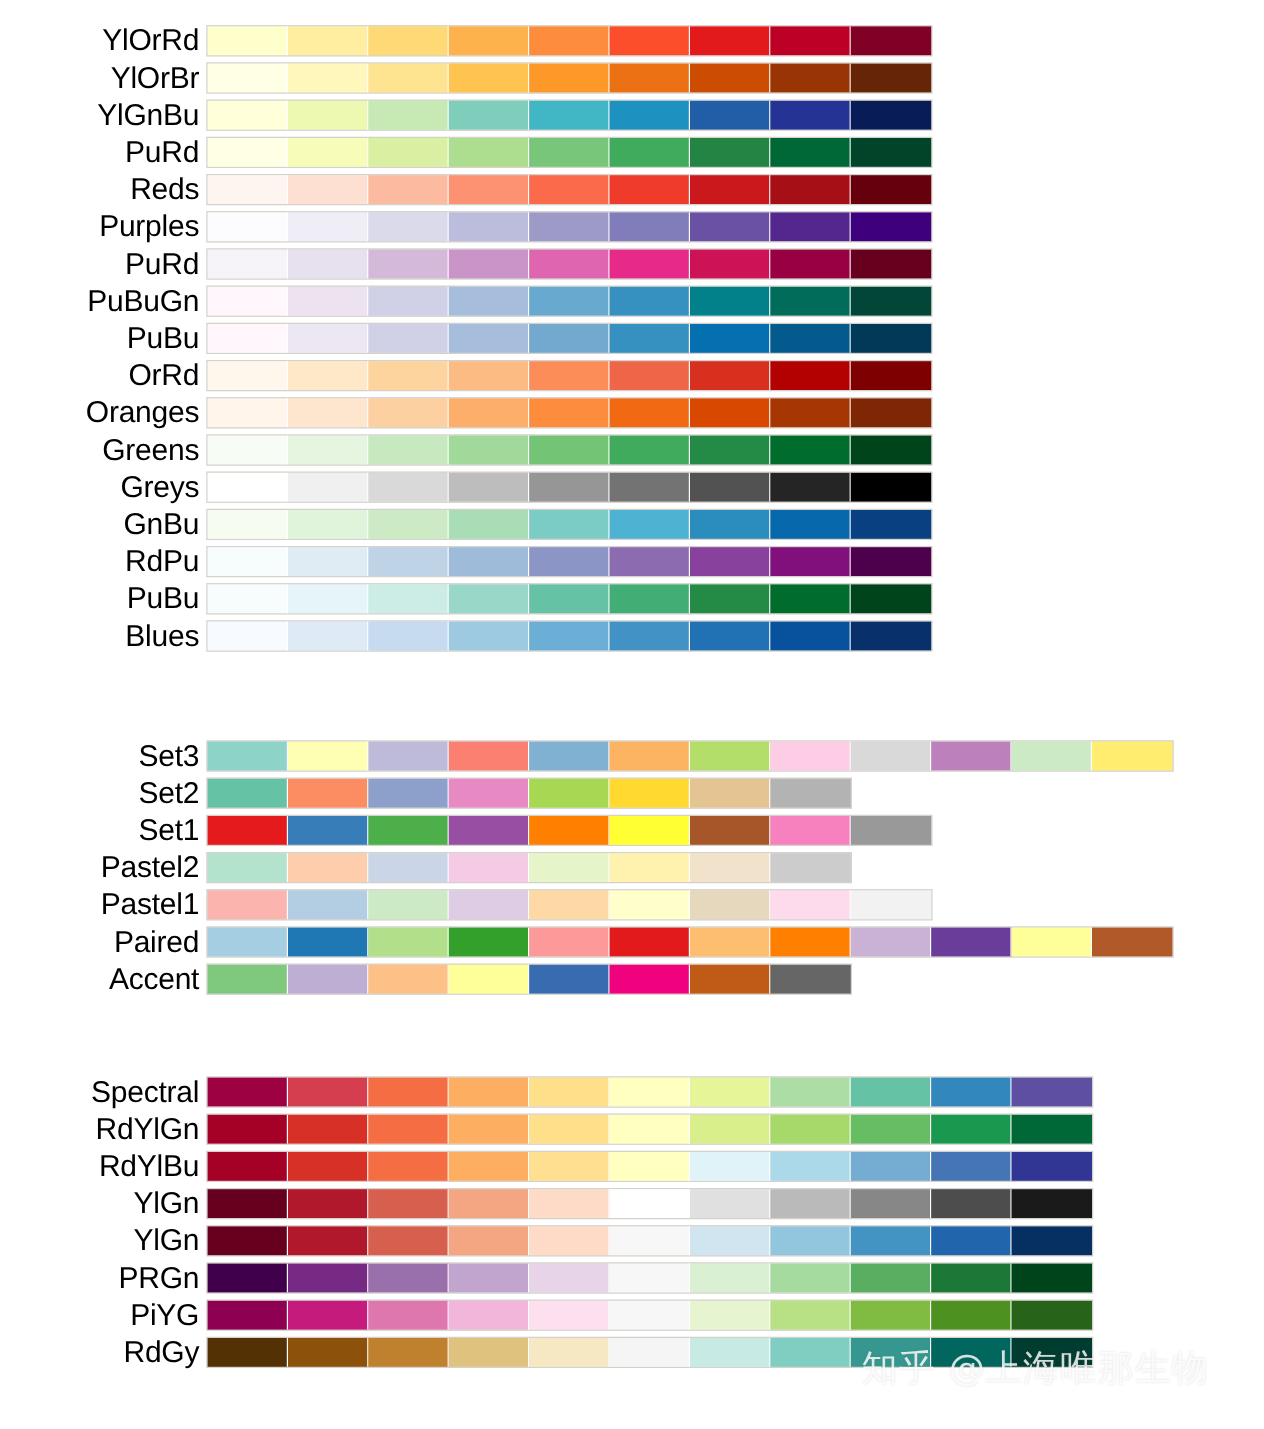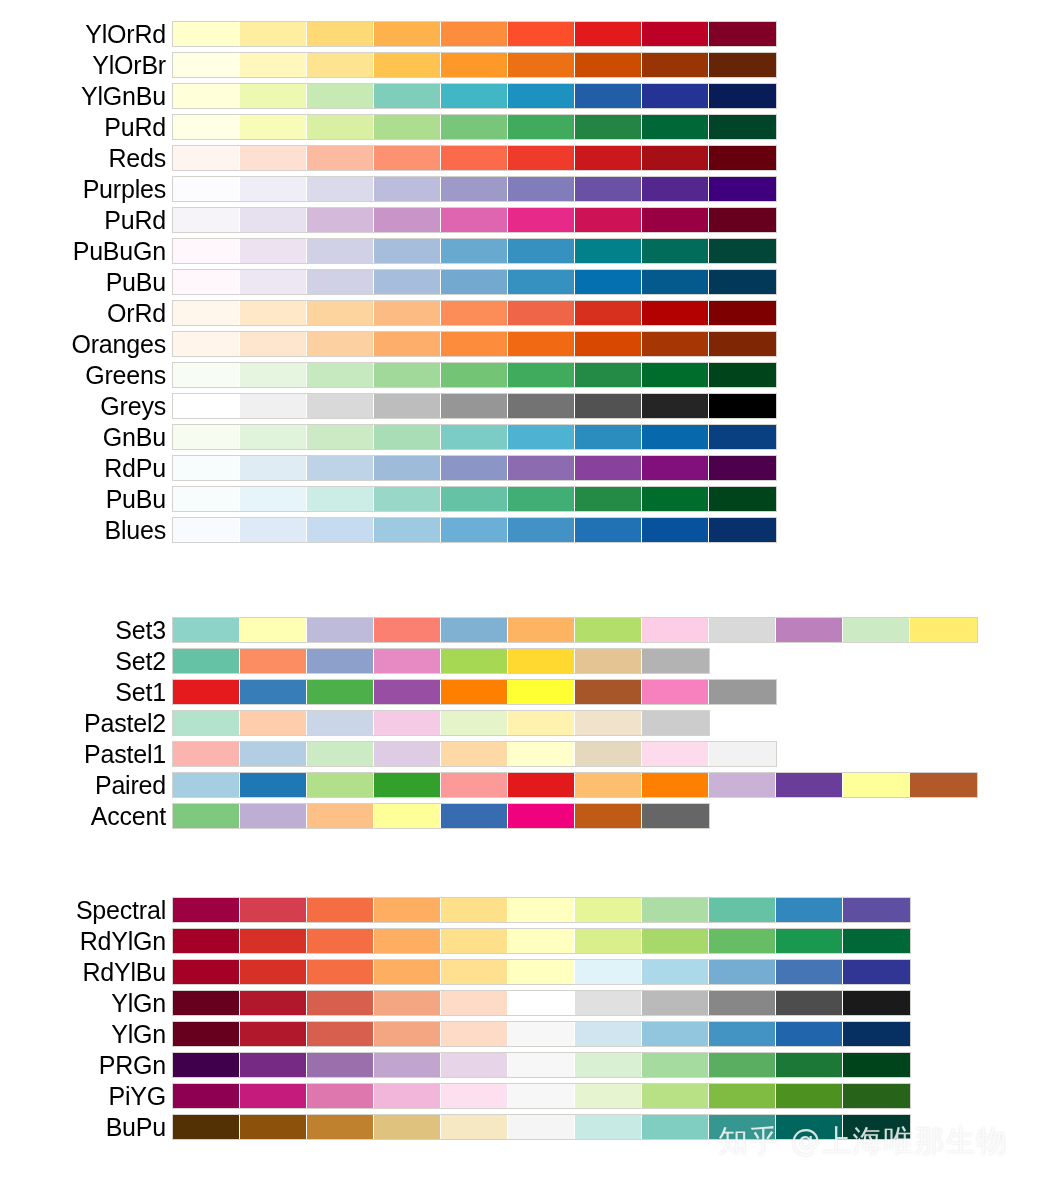--- a/index.html
+++ b/index.html
@@ -513,21 +513,21 @@
           <div class="sw" title="PiYG 5: #FDE0EF" style="width: 67px; background: rgb(253, 224, 239);"></div>
           <div class="sw" title="PiYG 6: #F7F7F7" style="width: 67px; background: rgb(247, 247, 247);"></div>
           <div class="sw" title="PiYG 7: #E6F5D0" style="width: 67px; background: rgb(230, 245, 208);"></div>
           <div class="sw" title="PiYG 8: #B8E186" style="width: 67px; background: rgb(184, 225, 134);"></div>
           <div class="sw" title="PiYG 9: #7FBC41" style="width: 67px; background: rgb(127, 188, 65);"></div>
           <div class="sw" title="PiYG 10: #4D9221" style="width: 67px; background: rgb(77, 146, 33);"></div>
           <div class="sw" title="PiYG 11: #276419" style="width: 67px; background: rgb(39, 100, 25);"></div>
         </div>
       </div>
       <div class="prow">
-        <div class="plabel">BuPu</div>
+        <div class="plabel">RdGy</div>
         <div class="strip" style="width: 739px;">
           <div class="sw" title="BrBG 1: #543005" style="width: 67px; background: rgb(84, 48, 5);"></div>
           <div class="sw" title="BrBG 2: #8C510A" style="width: 67px; background: rgb(140, 81, 10);"></div>
           <div class="sw" title="BrBG 3: #BF812D" style="width: 67px; background: rgb(191, 129, 45);"></div>
           <div class="sw" title="BrBG 4: #DFC27D" style="width: 67px; background: rgb(223, 194, 125);"></div>
           <div class="sw" title="BrBG 5: #F6E8C3" style="width: 67px; background: rgb(246, 232, 195);"></div>
           <div class="sw" title="BrBG 6: #F5F5F5" style="width: 67px; background: rgb(245, 245, 245);"></div>
           <div class="sw" title="BrBG 7: #C7EAE5" style="width: 67px; background: rgb(199, 234, 229);"></div>
           <div class="sw" title="BrBG 8: #80CDC1" style="width: 67px; background: rgb(128, 205, 193);"></div>
           <div class="sw" title="BrBG 9: #35978F" style="width: 67px; background: rgb(53, 151, 143);"></div>

